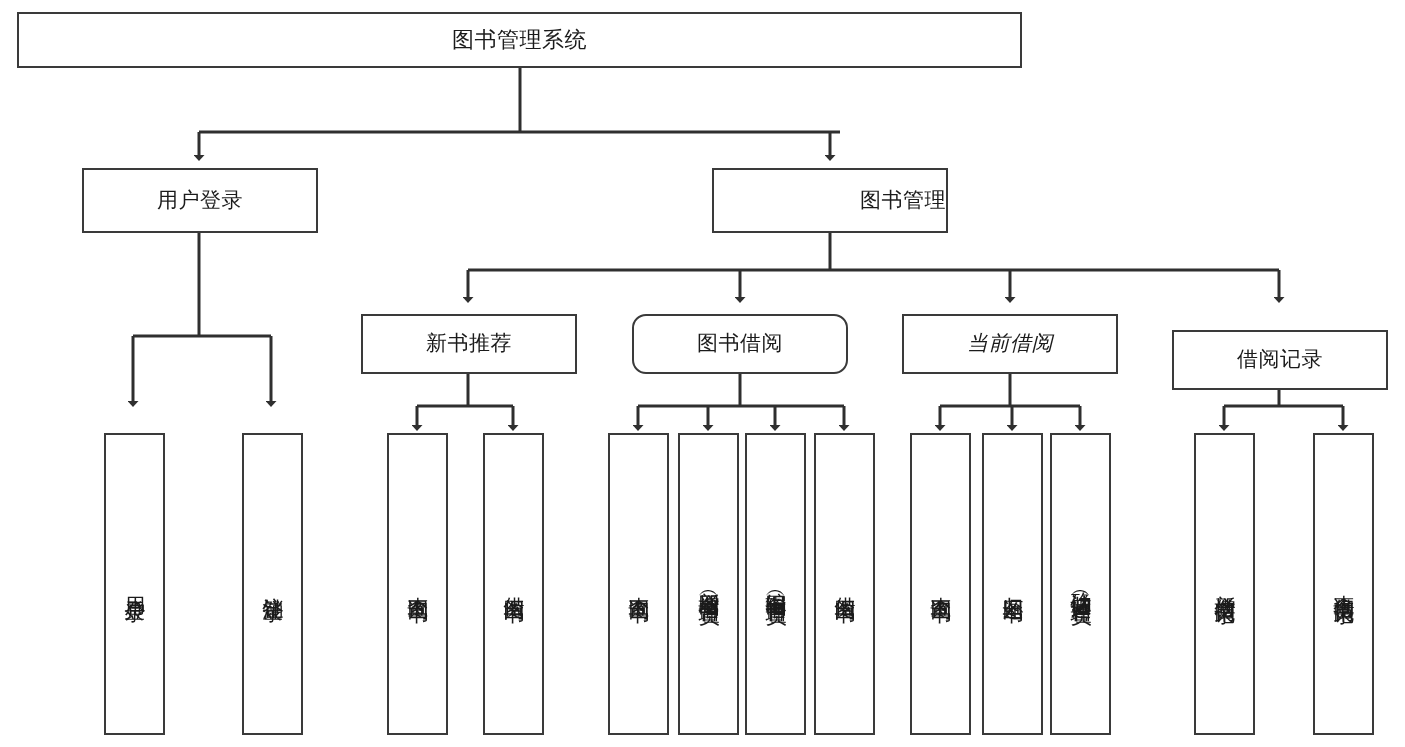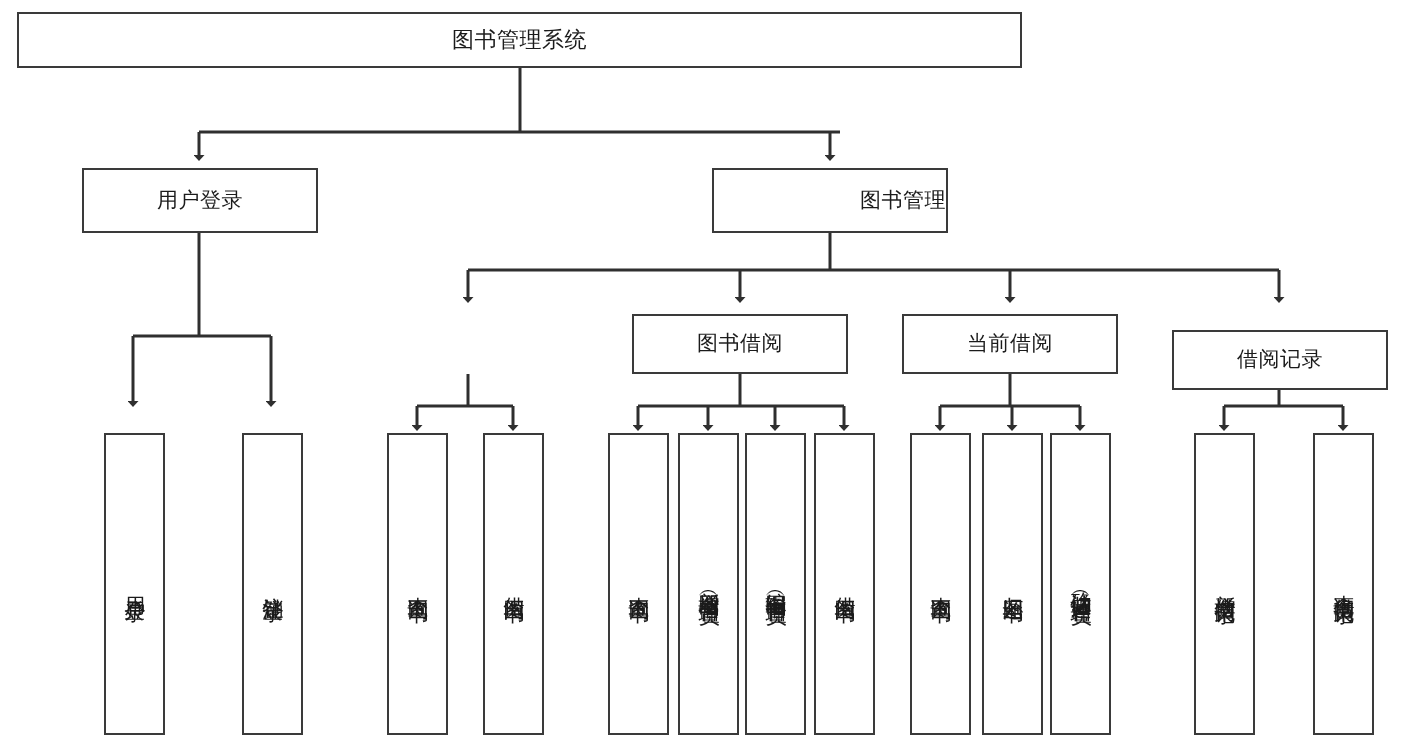--- a/index.html
+++ b/index.html
@@ -122,26 +122,29 @@
   </div>
 
   <div class="node h" style="left:82px; top:168px; width:236px; height:65px;">
     <span>用户登录</span>
   </div>
 
   <div class="node h" style="left:712px; top:168px; width:236px; height:65px;justify-content:flex-end;">
     <span>图书管理</span>
   </div>
 
-
-  <div class="node h" style="left:632px; top:314px; width:216px; height:60px;">
+  <div class="node h" style="left:361px; top:314px; width:216px; height:60px;">
+    <span>新书推荐</span>
+  </div>
+
+  <div class="node h" style="left:632px; top:314px; width:216px; height:60px;border-radius:14px;">
     <span>图书借阅</span>
   </div>
 
-  <div class="node h" style="left:902px; top:314px; width:216px; height:60px;">
+  <div class="node h" style="left:902px; top:314px; width:216px; height:60px;font-style:italic;">
     <span>当前借阅</span>
   </div>
 
   <div class="node h" style="left:1172px; top:330px; width:216px; height:60px;">
     <span>借阅记录</span>
   </div>
 
   <div class="node v" style="left:104px; top:433px; width:61px; height:302px;">
     <span class="vtext">用户登录</span>
   </div>

